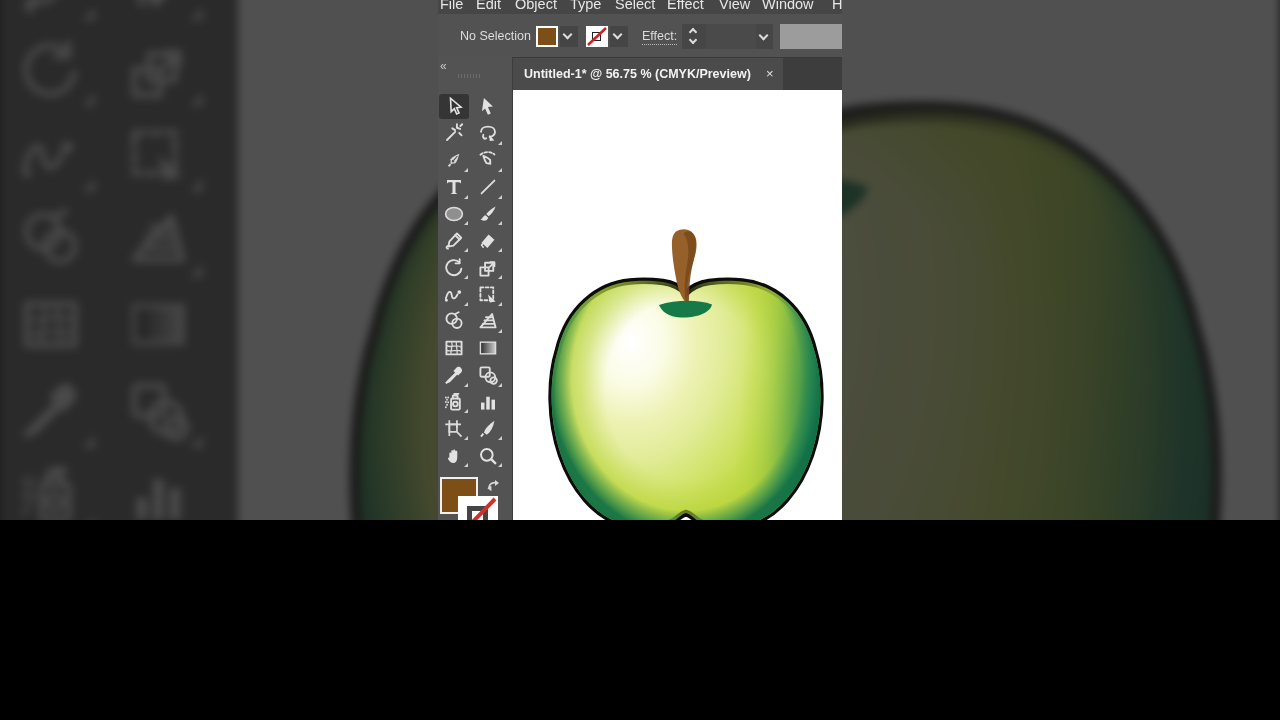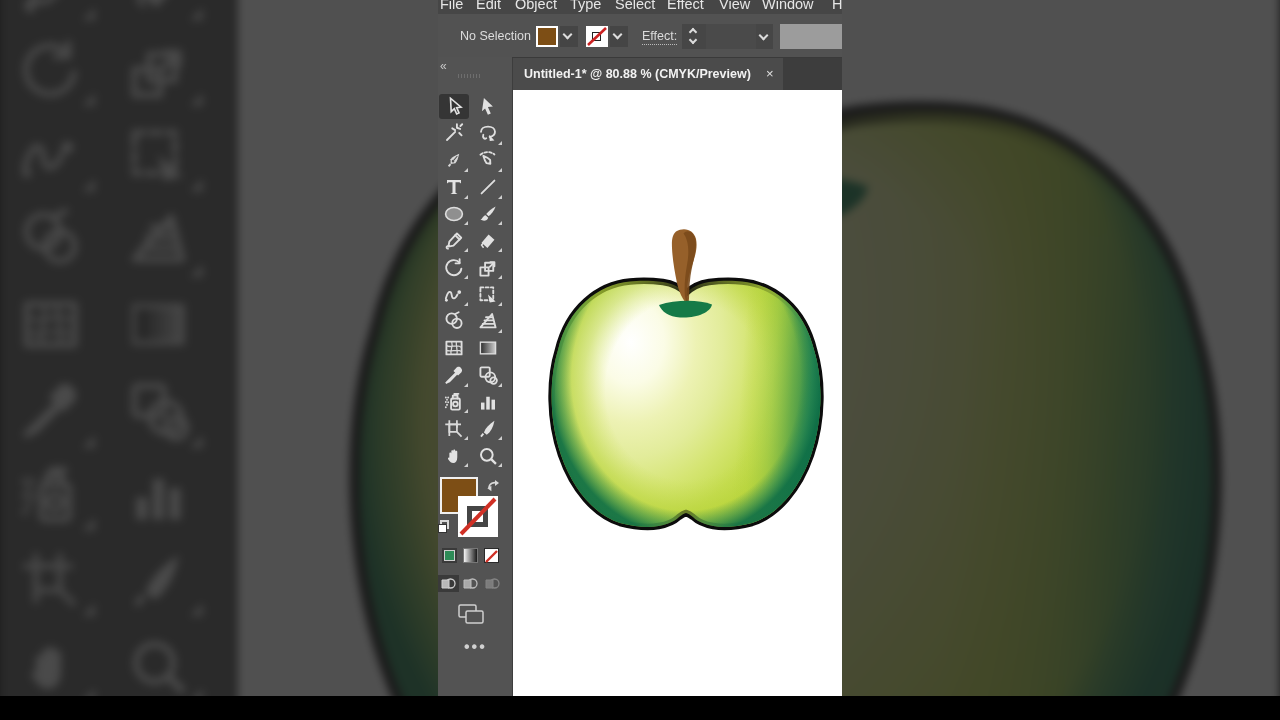--- a/index.html
+++ b/index.html
@@ -1,16 +1,16 @@
 <!DOCTYPE html>
 <html><head><meta charset="utf-8"><style>
   html,body{margin:0;padding:0;background:#000;}
   *{box-sizing:border-box;}
   body{font-family:"Liberation Sans", sans-serif;}
-  #stage{position:relative;width:1280px;height:696px;overflow:hidden;background:#111;}
+  #stage{position:relative;width:1280px;height:520px;overflow:hidden;background:#111;}
   .video{position:absolute;width:404px;height:720px;background:#3d3d3d;overflow:hidden;}
   #bgfilter{position:absolute;left:0;top:0;width:1280px;height:720px;filter:blur(4.5px);}
   #bgwrap{position:absolute;left:0;top:-778px;width:404px;height:720px;transform-origin:0 0;transform:scale(3.168);}
   #scrim{position:absolute;left:0;top:0;width:1280px;height:720px;background:rgba(31,31,31,0.78);}
   #mainvid{left:438px;top:0;}
   .menubar{position:absolute;left:0;top:0;width:404px;height:14px;background:#464646;color:#e6e6e6;font-size:14.5px;}
   .menubar span{position:absolute;top:-4px;}
   .ctlbar{position:absolute;left:0;top:14px;width:404px;height:44px;background:#525252;border-bottom:1px solid #3a3a3a;color:#dcdcdc;}
   .chevbtn{position:absolute;background:#454545;}
   .chev{position:absolute;width:7px;height:7px;border-right:2px solid #dcdcdc;border-bottom:2px solid #dcdcdc;transform:rotate(45deg);}
@@ -462,21 +462,21 @@
         <div class="tool" style="left:35px;top:386.1px;">
           <svg width="21" height="21" viewBox="0 0 18 18">
             <circle cx="8" cy="8" r="5" stroke="#e2e2e2" stroke-width="1.7" fill="none"></circle>
             <path d="M11.7 11.7 L15.8 15.8" stroke="#e2e2e2" stroke-width="2"></path>
           </svg>
           <div class="flyout"></div>
         </div>
       </div>
       <div class="tabbar">
         <div class="tab">
-          <span style="position:absolute;left:11px;top:9px;">Untitled-1* @ 80.88 % (CMYK/Preview)</span>
+          <span style="position:absolute;left:11px;top:9px;">Untitled-1* @ 56.75 % (CMYK/Preview)</span>
           <span style="position:absolute;left:253px;top:8px;font-weight:normal;font-size:13px;color:#e0e0e0;">×</span>
         </div>
       </div>
       <div class="canvas">
         <svg width="329" height="607" viewBox="0 0 329 607" style="position:absolute;left:0;top:0;">
           <defs>
             <radialGradient id="gBody" gradientUnits="userSpaceOnUse" cx="118" cy="252" r="185" gradientTransform="translate(0 -63) scale(1 1.25)">
               <stop offset="0" stop-color="#ffffff"></stop>
               <stop offset="0.18" stop-color="#fbfce6"></stop>
               <stop offset="0.35" stop-color="#edf2b4"></stop>

